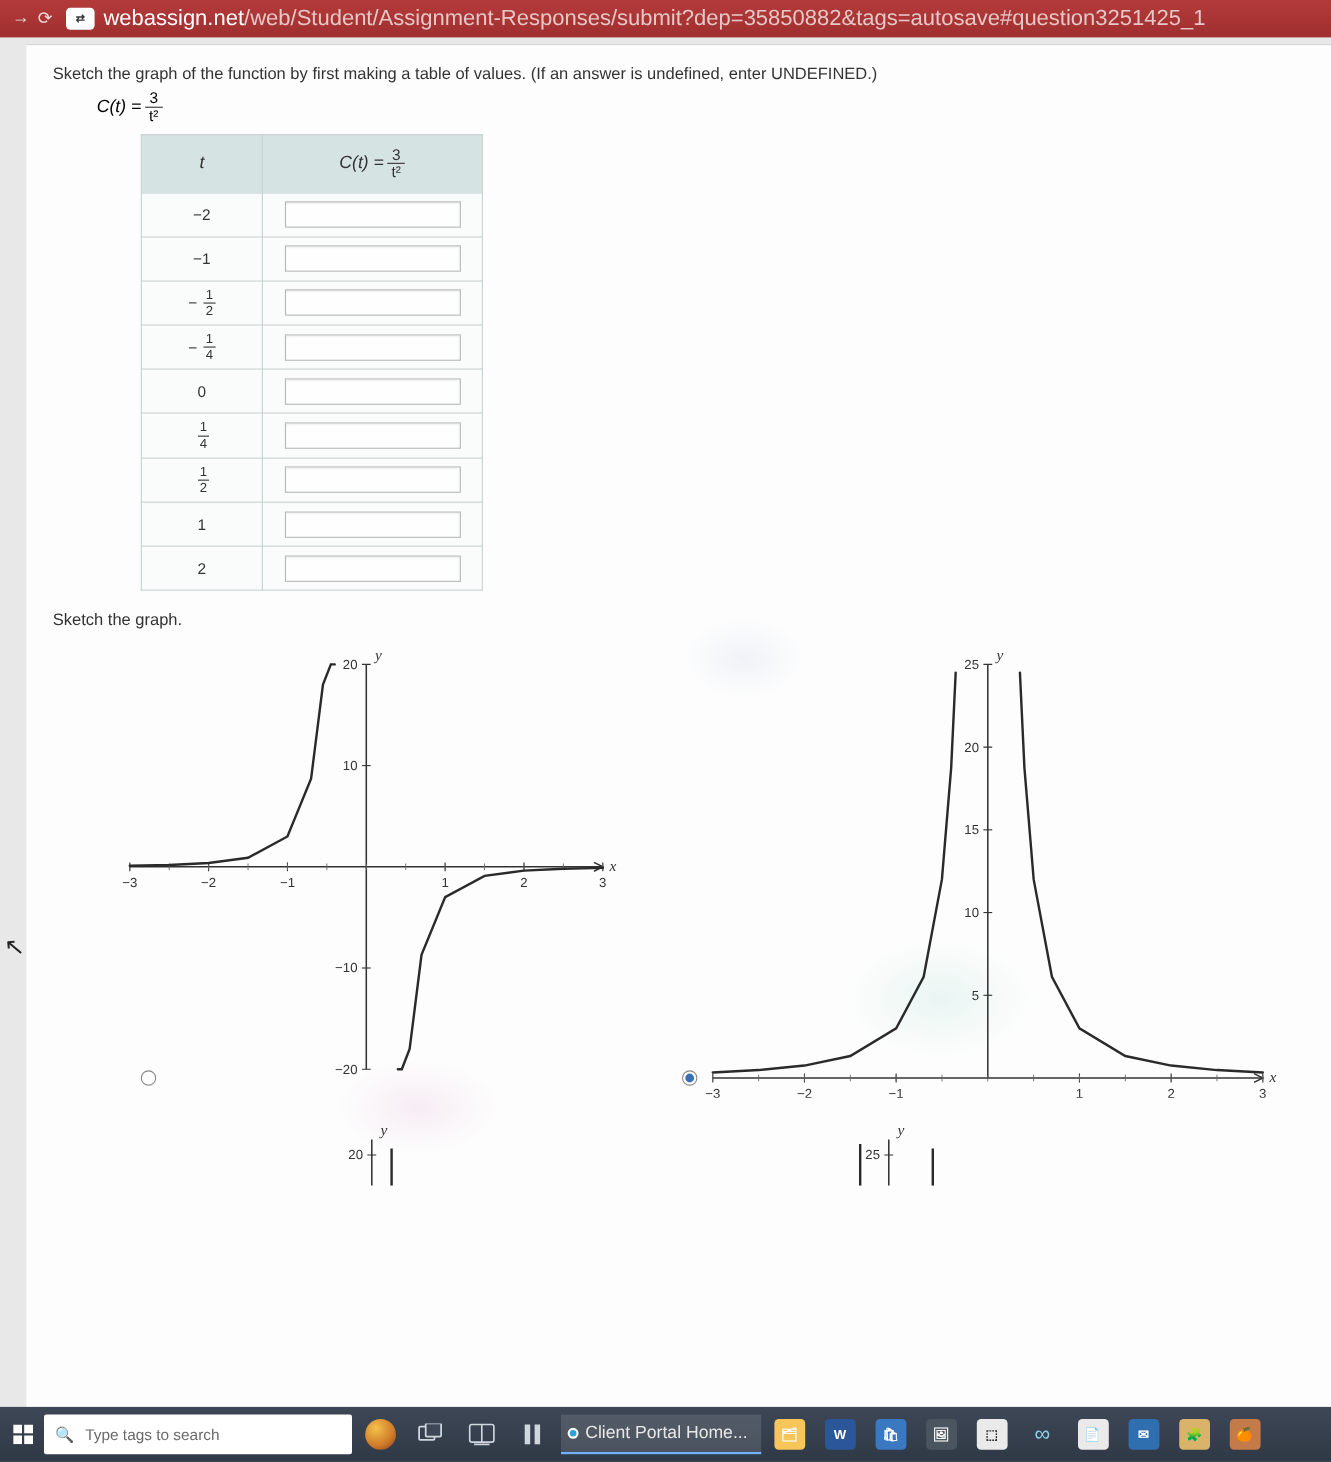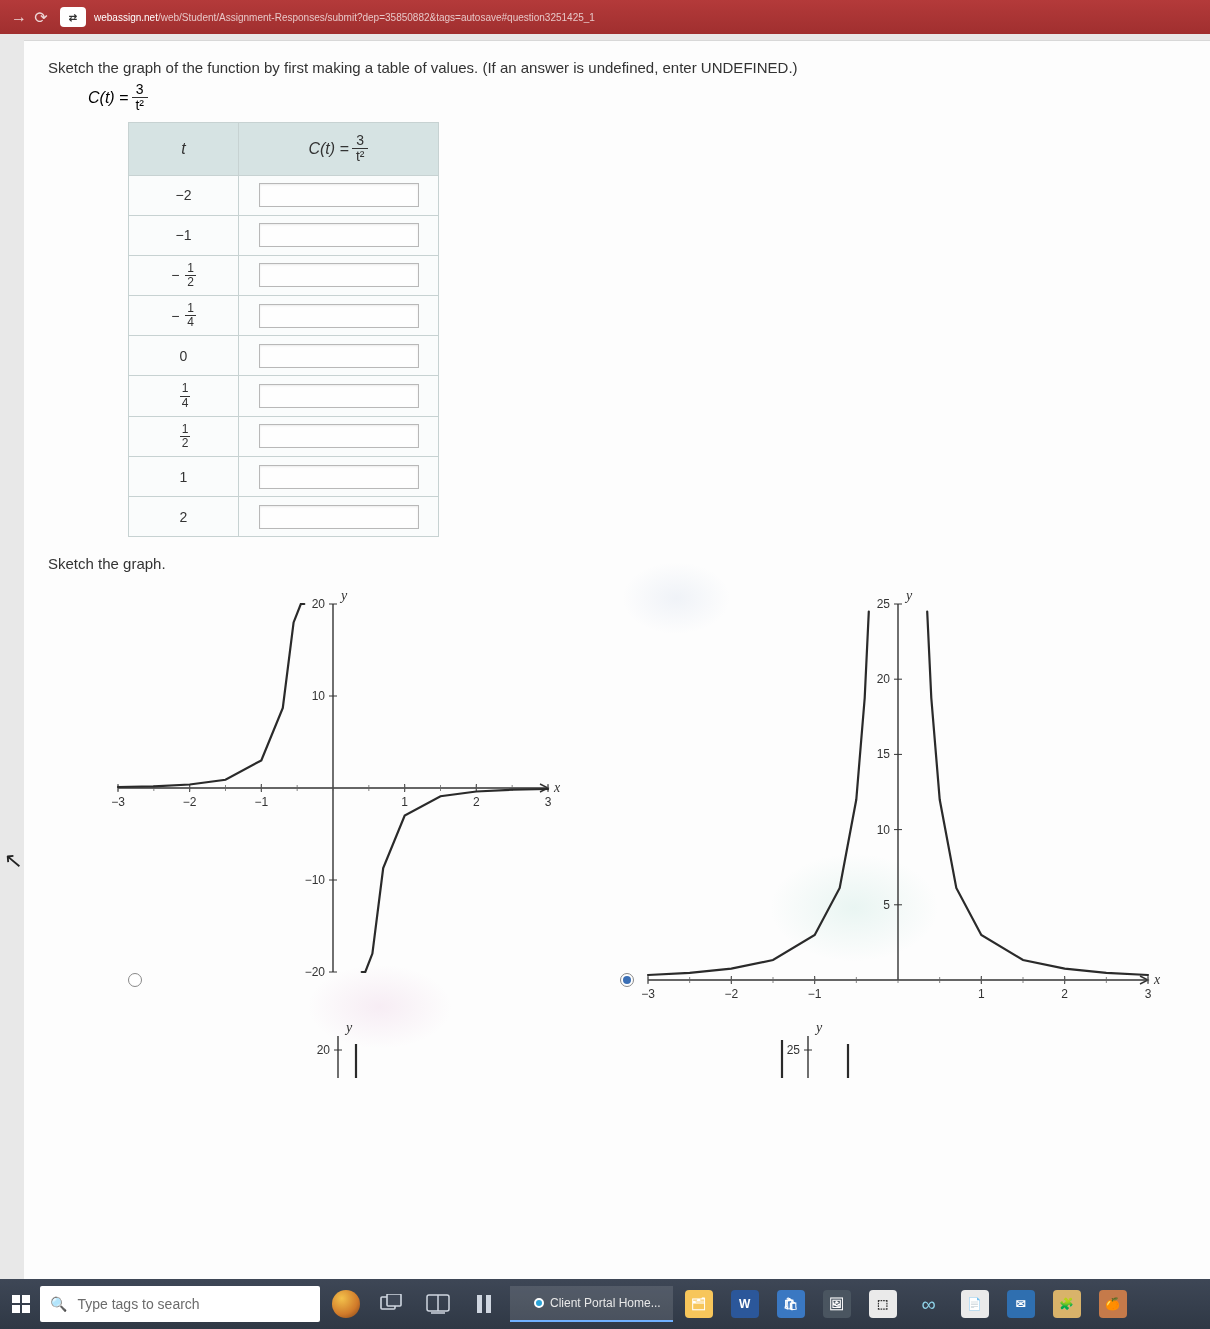--- a/index.html
+++ b/index.html
@@ -1,21 +1,21 @@
 <!DOCTYPE html>
 <html><head>
 <meta charset="utf-8">
 <style>
   * { box-sizing: border-box; margin: 0; padding: 0; }
   html, body { width: 1210px; height: 1329px; font-family: Verdana, Arial, sans-serif; background:#e8e8e8; overflow:hidden; }
   
   .browser-bar { height: 34px; background: linear-gradient(#b43a3a,#a02f2f); display:flex; align-items:center; padding:0 8px; color:#fff; }
   .browser-bar .nav-icn { width:22px; text-align:center; opacity:.8; font-size:16px; }
   .site-badge { width:26px; height:20px; border-radius:4px; background:#fff; color:#333; display:flex; align-items:center; justify-content:center; font-size:10px; margin:0 8px; font-weight:bold; }
-  .url { font-size:10px; }
+  .url { font-size:20px; }
   .url .dim { color:#e7c7c7; }
   .url .bright { color:#fff; font-weight:500; }
   
   .content { position:relative; margin:6px 0 0 24px; background:#fdfdfd; width:1186px; height:1239px; border-top:1px solid #d8d8d8; padding:18px 24px; overflow:hidden; }
   .content::before{ content:""; position:absolute; inset:0; background:
      radial-gradient(ellipse 140px 90px at 70% 70%, rgba(120,200,180,.15), transparent 60%),
      radial-gradient(ellipse 120px 70px at 30% 78%, rgba(200,120,180,.12), transparent 60%),
      radial-gradient(ellipse 90px 60px at 55% 45%, rgba(120,150,200,.10), transparent 60%);
      pointer-events:none;}
   .q-text { font-size:15px; color:#333; }
@@ -48,21 +48,21 @@
   .taskbar { position:absolute; bottom:0; left:0; right:0; height:50px; background:linear-gradient(#3e4756,#2f3845); display:flex; align-items:center; padding:0 8px; gap:6px;}
   .taskbar .start { width:26px; height:26px; color:#fff; display:flex; align-items:center; justify-content:center;}
   .taskbar .start svg{display:block;}
   .search-box { display:flex; align-items:center; background:#fff; height:36px; width:280px; border-radius:2px; padding:0 10px; gap:10px; color:#555;}
   .search-box .mag { font-size:14px; color:#555;}
   .search-box span.txt { font-size:14px; color:#6b6b6b;}
   .tb-icon { width:40px; height:40px; display:flex; align-items:center; justify-content:center; }
   .tb-icon .circle { width:28px; height:28px; border-radius:50%; }
   .tb-app { width:40px; height:40px; display:flex; align-items:center; justify-content:center; position:relative; }
   .tb-app .tile { width:28px; height:28px; border-radius:4px; display:flex; align-items:center; justify-content:center; font-size:12px; color:#fff; font-weight:bold;}
-  .active-label { display:flex; align-items:center; height:36px; background:rgba(255,255,255,.12); border-bottom:2px solid #6fb0ff; padding:0 12px 0 24px; color:#e8e8e8; font-size:12px; gap:6px;}
+  .active-label { display:flex; align-items:center; height:36px; background:rgba(255,255,255,.12); border-bottom:2px solid #6fb0ff; padding:0 12px 0 6px; color:#e8e8e8; font-size:16px; gap:6px;}
   .active-label .edot{ width:10px; height:10px; border-radius:50%; background:#2aa3d8; border:2px solid #fff;}
 </style>
 </head>
 <body>
 
 <div class="browser-bar">
   <div class="nav-icn">→</div>
   <div class="nav-icn">⟳</div>
   <div class="site-badge">⇄</div>
   <div class="url">

